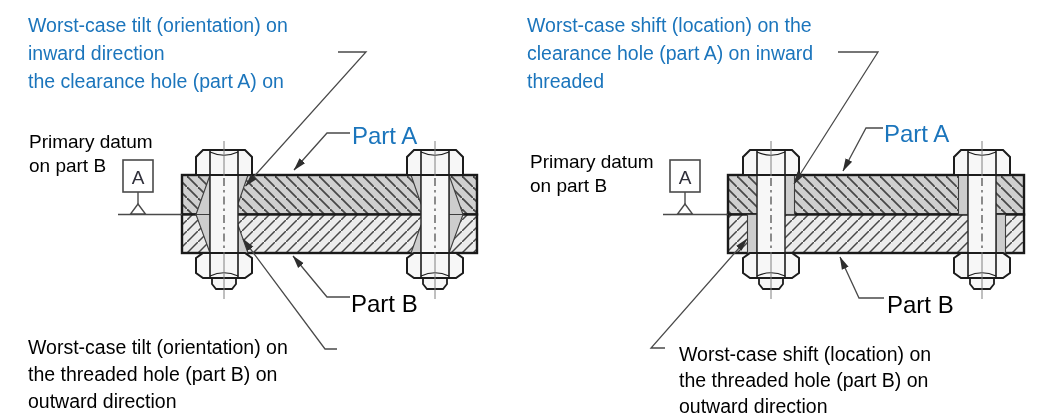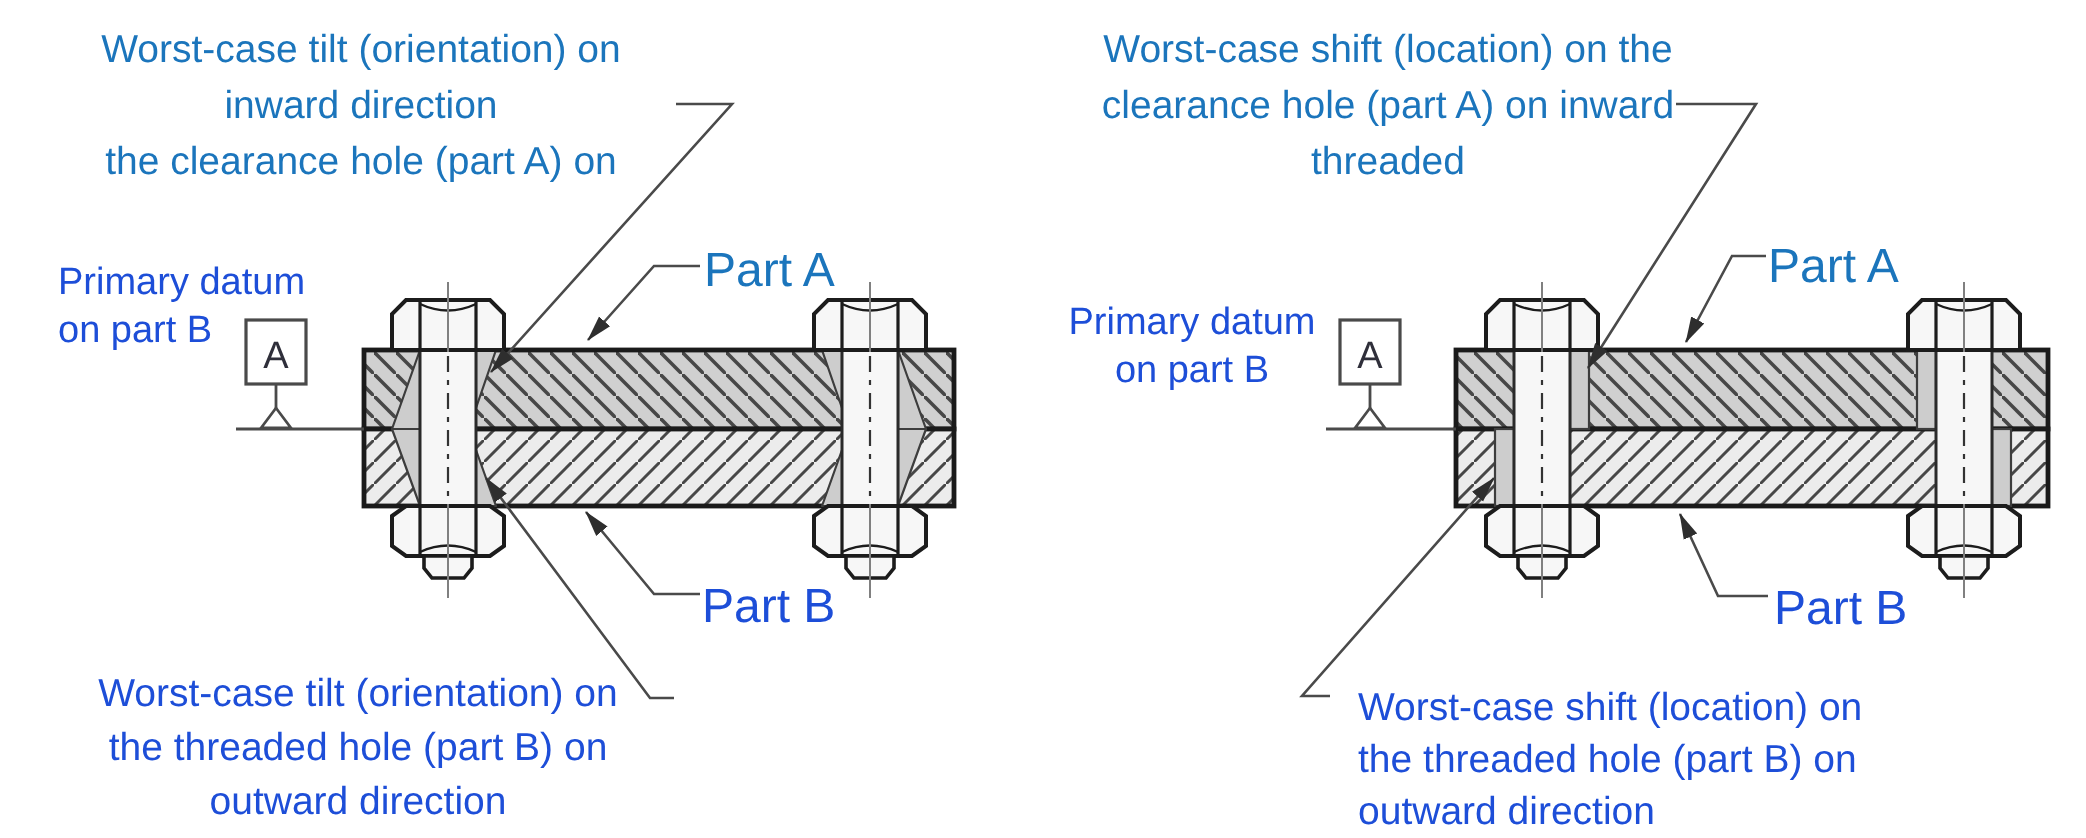--- a/index.html
+++ b/index.html
@@ -1,22 +1,22 @@
 <!DOCTYPE html>
 <html><head>
 <meta charset="utf-8">
 <style>
   html,body{margin:0;padding:0;background:#ffffff;}
   #stage{position:relative;width:1043px;height:419px;background:#ffffff;overflow:hidden;
          font-family:"Liberation Sans",sans-serif;}
   #drawing{position:absolute;left:0;top:0;}
   .ann{position:absolute;font-size:19.5px;line-height:28px;font-weight:400;white-space:nowrap;}
   .blue{color:#1b75bc;}
-  .green{color:#1d4ed8;}
-  .right{text-align:center;}
+  .green{color:#000000;}
+  .right{text-align:left;}
   .left{text-align:left;}
   .lbl{position:absolute;font-size:24px;font-weight:400;white-space:nowrap;}
   .datumtxt{line-height:24px;font-size:19px;}
   .b3{line-height:27px;}
   .b4{line-height:26px;}
   svg text{font-family:"Liberation Sans",sans-serif;fill:#2f2f3a;}
 </style>
 </head>
 <body>
 

